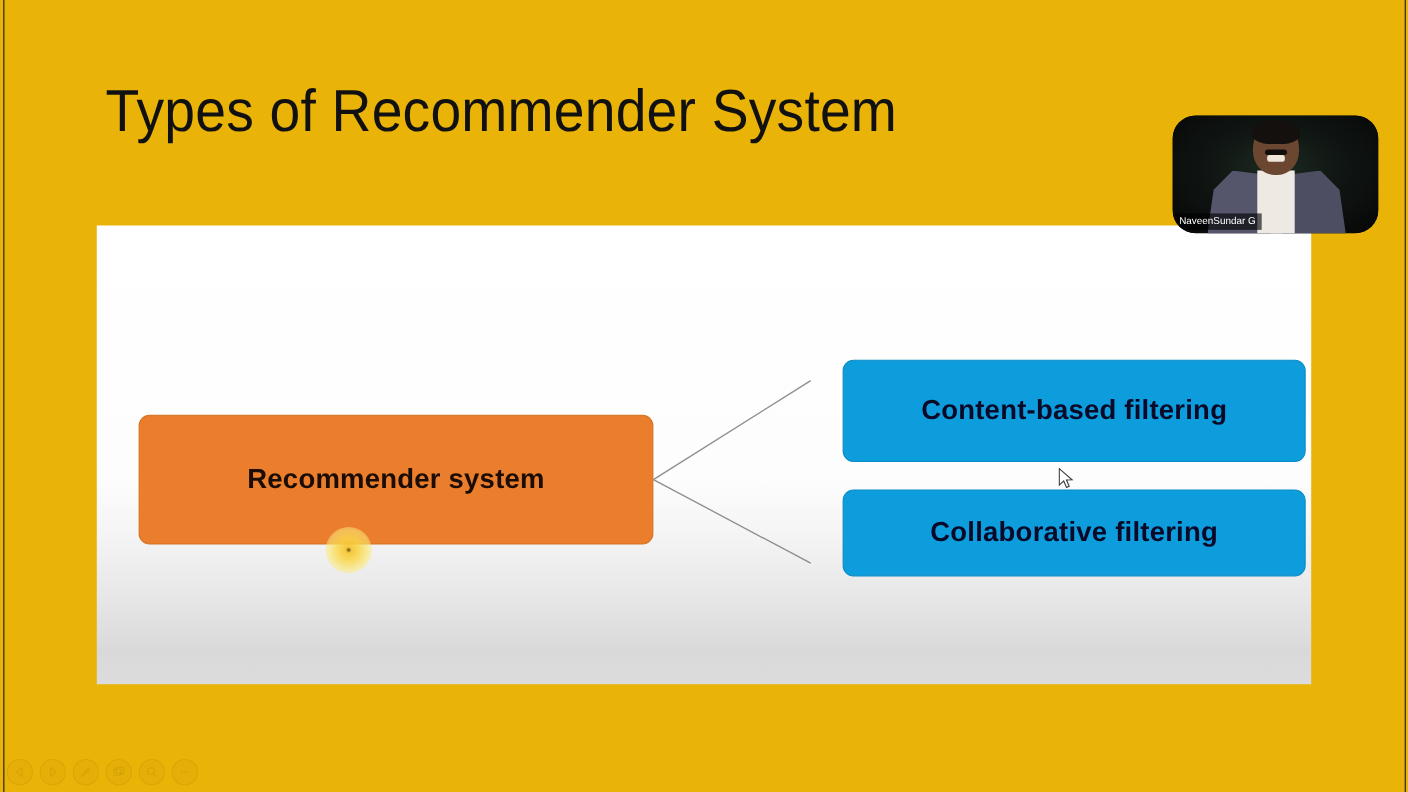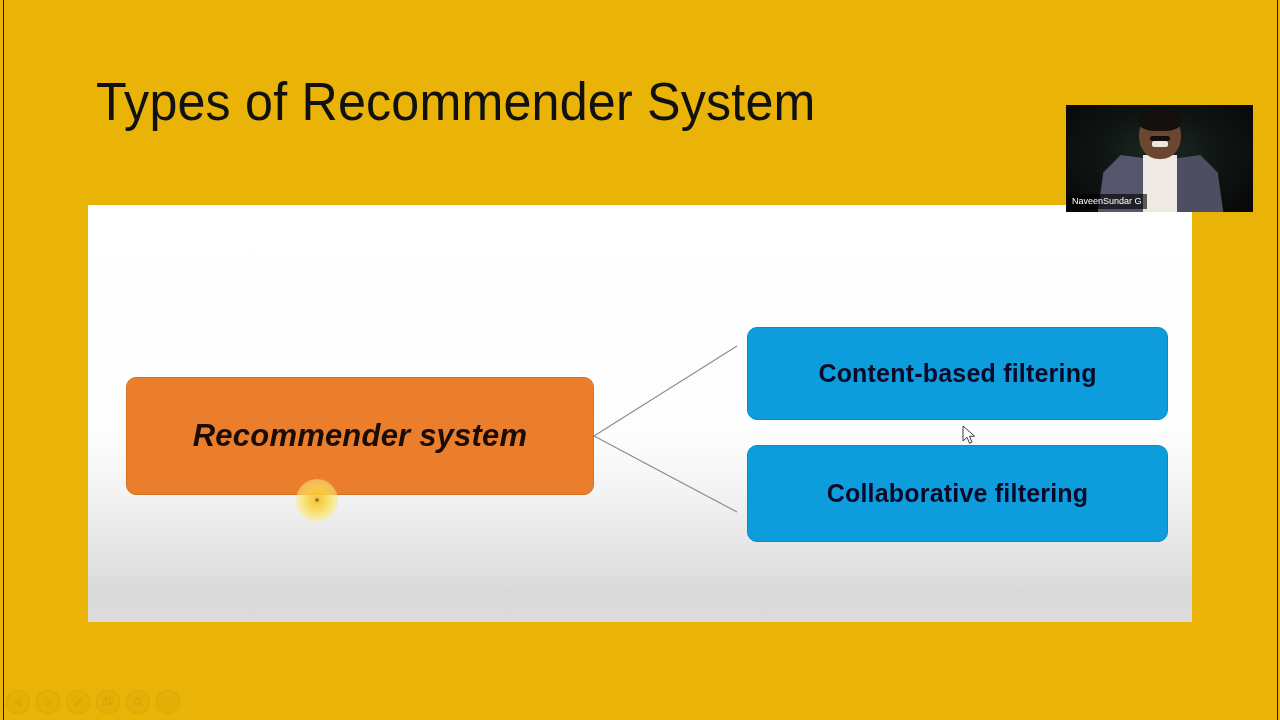--- a/index.html
+++ b/index.html
@@ -74,40 +74,39 @@
     box-sizing: border-box;
   }
   .node-root {
     left: 126px;
     top: 377px;
     width: 468px;
     height: 118px;
     background: #ea7e2d;
     border: 1px solid #d4721f;
     color: #1b0d06;
-    font-size: 31px;
+    font-size: 25px;
     letter-spacing: 0.2px;
-    font-style: italic;
   }
   .node-child {
-    left: 747px;
+    left: 766px;
     width: 421px;
     background: #0e9ddc;
     border: 1px solid #0a8cc6;
     color: #0a0a28;
     font-size: 25px;
     letter-spacing: 0.2px;
   }
   .node-content {
     top: 327px;
     height: 93px;
   }
   .node-collab {
     top: 445px;
-    height: 97px;
+    height: 79px;
   }
 
   
   .connector-svg {
     position: absolute;
     left: 0; top: 0;
     width: 1280px; height: 720px;
     pointer-events: none;
   }
 
@@ -129,20 +128,21 @@
 
   
   .webcam {
     position: absolute;
     left: 1066px;
     top: 105px;
     width: 187px;
     height: 107px;
     background: #0c0c0c;
     overflow: hidden;
+    border-radius: 21px;
   }
   .webcam .bg-glow {
     position: absolute;
     left: 0; top: 0; right: 0; bottom: 0;
     background: radial-gradient(ellipse at 50% 45%, #1d2a22 0%, #101613 45%, #060606 100%);
   }
   .webcam .head {
     position: absolute;
     left: 50%;
     top: 6px;

